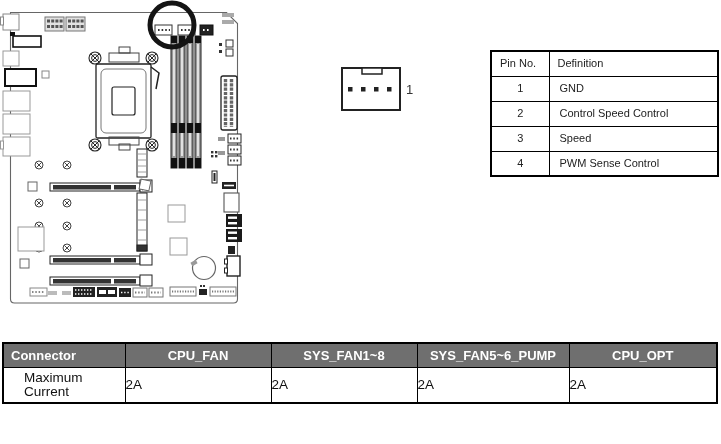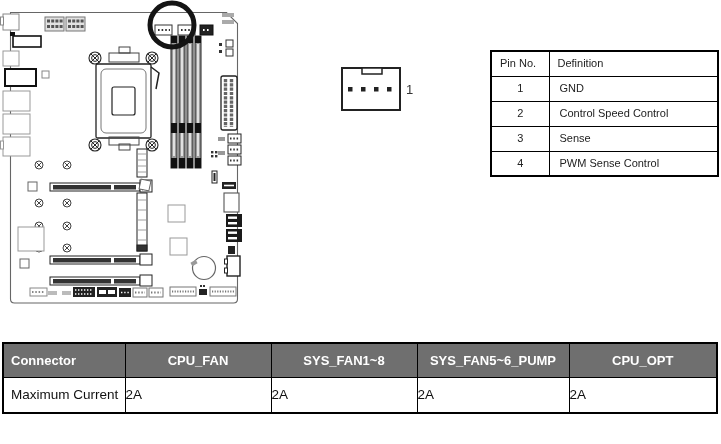--- a/index.html
+++ b/index.html
@@ -28,31 +28,31 @@
 
   
   .spec-table {
     position: absolute; left: 2px; top: 342px; width: 716px;
     border-collapse: collapse; table-layout: fixed;
     border: 2px solid var(--table-border, #000);
   }
   .spec-table th {
     background: var(--spec-header-bg, #6f6f6f);
     color: var(--spec-header-text, #fff);
-    font-size: 13px; font-weight: bold; height: 34px;
+    font-size: 13px; font-weight: bold; height: 24px;
     border: 1px solid var(--table-border, #000);
     text-align: center; padding: 0; line-height: 1;
   }
   .spec-table th.first { text-align: left; padding-left: 7px; }
   .spec-table td {
     border: 1px solid var(--table-border, #000);
     height: 36px; font-size: 13.5px; color: #111; text-align: left;
     padding: 0; line-height: 1; vertical-align: middle;
   }
-  .spec-table td.first { text-align: left; padding-left: 7px; }
+  .spec-table td.first { text-align: left; padding-left: 20px; }
 </style>
 </head>
 <body>
 
 <div class="page">
 
   <div class="mobo-wrap">
     <svg viewBox="0 0 245 312" width="245" height="312">
 
       <path d="M10.5 12.5 H226.5 L237.5 23.5 V299 q0 4 -4 4 H14.5 q-4 0 -4 -4 Z" fill="#ffffff" stroke="#666" stroke-width="1.1"></path>
@@ -365,21 +365,21 @@
       <tr>
         <td class="c-pin">1</td>
         <td class="c-def">GND</td>
       </tr>
       <tr>
         <td class="c-pin">2</td>
         <td class="c-def">Control Speed Control</td>
       </tr>
       <tr>
         <td class="c-pin">3</td>
-        <td class="c-def">Sense</td>
+        <td class="c-def">Speed</td>
       </tr>
       <tr>
         <td class="c-pin">4</td>
         <td class="c-def">PWM Sense Control</td>
       </tr>
     </tbody>
   </table>
 
   <table class="spec-table">
     <colgroup>

